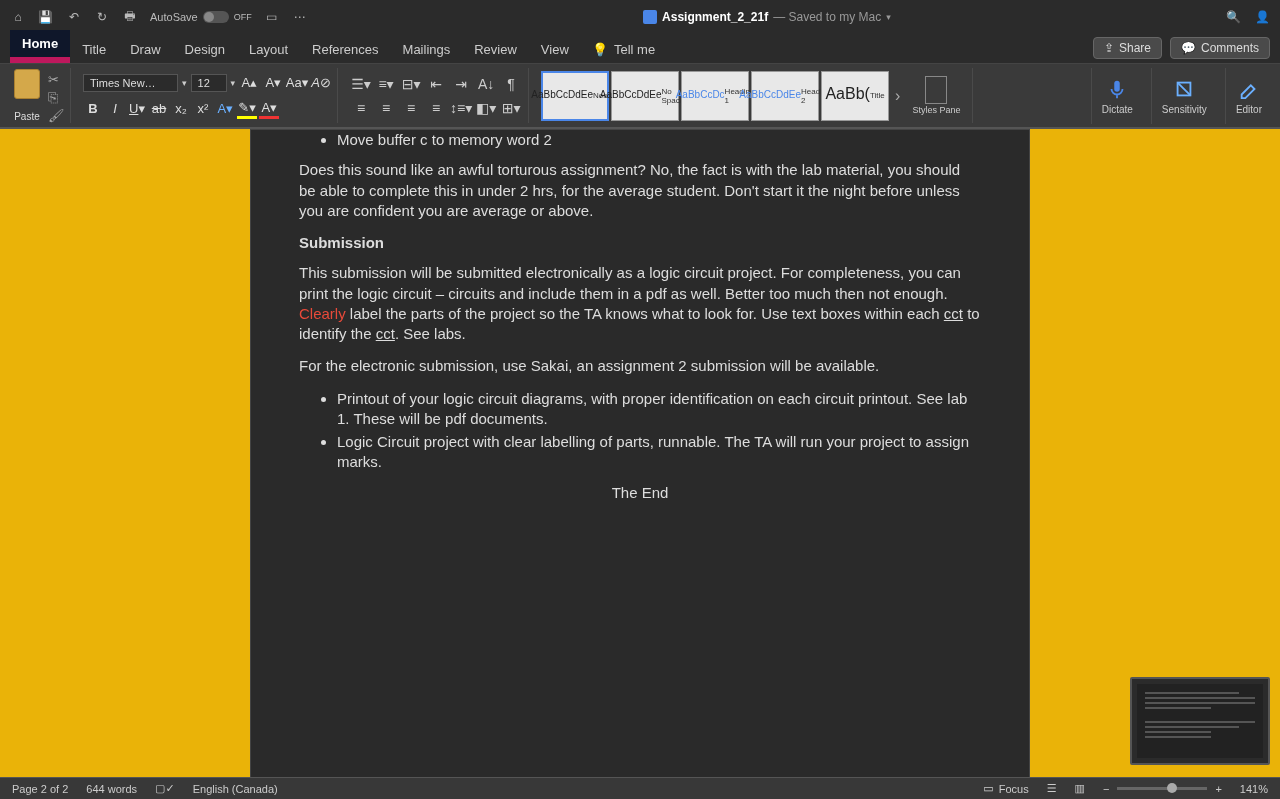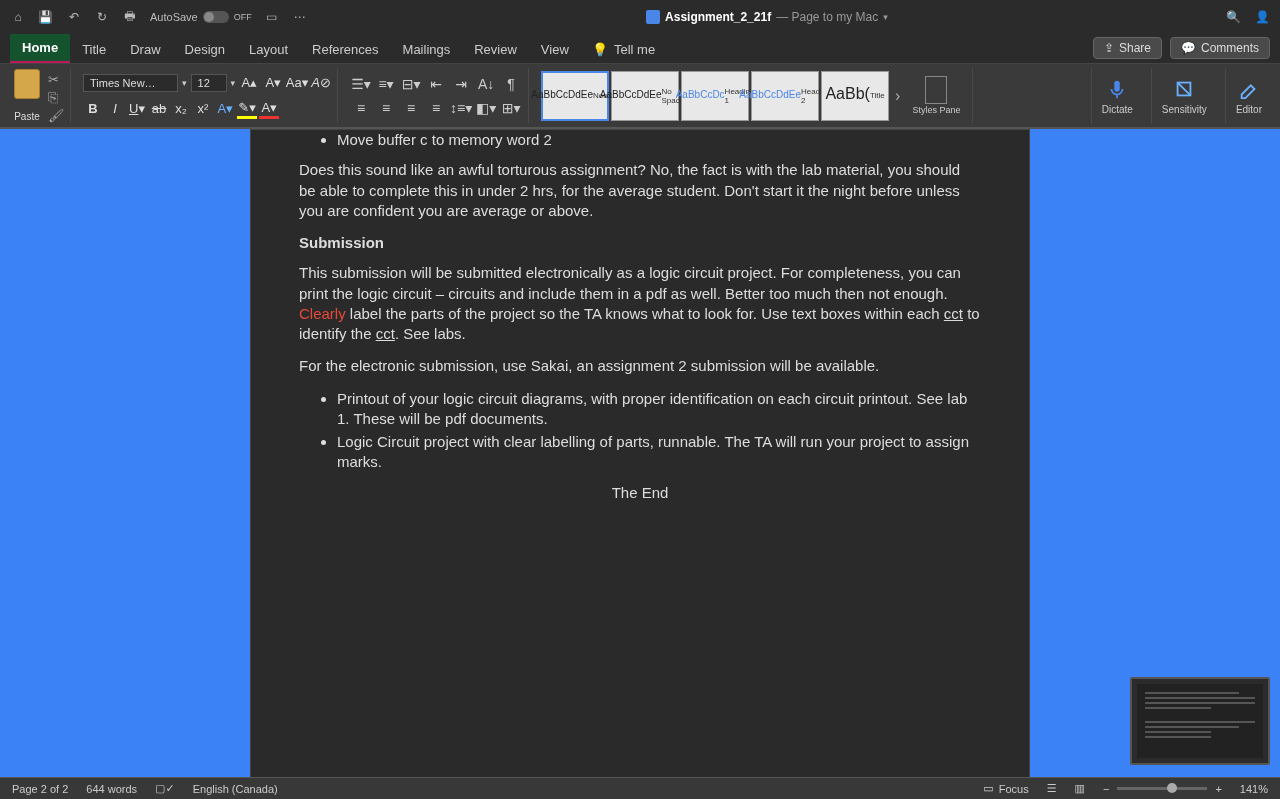--- a/index.html
+++ b/index.html
@@ -12,21 +12,21 @@
 .autosave-toggle { display: flex; align-items: center; gap: 5px; font-size: 11px; }
 .toggle-switch { width: 26px; height: 12px; background: #555; border-radius: 6px; position: relative; }
 .toggle-switch::after { content: ''; position: absolute; left: 1px; top: 1px; width: 10px; height: 10px; background: #888; border-radius: 50%; }
 .titlebar-center { flex: 1; text-align: center; display: flex; align-items: center; justify-content: center; gap: 5px; }
 .doc-icon { width: 14px; height: 14px; background: #4a86e8; border-radius: 2px; }
 .titlebar-right { display: flex; gap: 14px; }
 
 
 .tabs-row { height: 30px; background: #2b2b2b; display: flex; align-items: flex-end; padding: 0 10px; border-bottom: 1px solid #444; }
 .tab { padding: 6px 12px; font-size: 13px; color: #ccc; cursor: pointer; }
-.tab.active { background: #14532d; font-weight: 600; color: #fff; border-bottom: 2px solid #be185d; }
+.tab.active { background: #0f172a; font-weight: 600; color: #fff; border-bottom: 6px solid #be185d; }
 .tabs-right { margin-left: auto; display: flex; gap: 8px; align-items: center; padding-bottom: 4px; }
 .share-btn, .comments-btn { background: #4a4a4a; border: 1px solid #666; border-radius: 4px; padding: 3px 10px; font-size: 12px; color: #ddd; cursor: pointer; display: flex; gap: 5px; align-items: center; }
 
 
 .ribbon { height: 65px; background: #3a3a3a; display: flex; align-items: center; padding: 4px 8px; gap: 6px; border-bottom: 2px solid #555; }
 .ribbon-group { display: flex; flex-direction: column; align-items: center; padding: 0 6px; border-right: 1px solid #4a4a4a; height: 100%; justify-content: center; gap: 2px; }
 .ribbon-group:last-child { border-right: none; }
 .paste-big { display: flex; flex-direction: column; align-items: center; gap: 12px; cursor: pointer; }
 .paste-icon { width: 26px; height: 30px; background: #d4a84a; border-radius: 3px; border: 1px solid #aa8030; }
 .paste-label { font-size: 10px; color: #ddd; }
@@ -52,21 +52,21 @@
 .style-card.title .preview { font-size: 16px; color: #222; }
 .styles-pane { display: flex; flex-direction: column; align-items: center; font-size: 9px; color: #ccc; cursor: pointer; padding: 0 6px; }
 .styles-pane-icon { width: 22px; height: 28px; border: 1px solid #888; margin-bottom: 2px; }
 
 .ribbon-right { margin-left: auto; display: flex; gap: 8px; }
 .rbig { display: flex; flex-direction: column; align-items: center; padding: 0 10px; gap: 3px; cursor: pointer; border-left: 1px solid #4a4a4a; height: 56px; justify-content: center; }
 .rbig .ricon { width: 22px; height: 24px; }
 .rbig .rlabel { font-size: 10px; color: #ccc; }
 
 
-.doc-area { position: absolute; top: 129px; left: 0; right: 0; bottom: 22px; background: #3b82f6; overflow: auto; }
+.doc-area { position: absolute; top: 129px; left: 0; right: 0; bottom: 22px; background: #eab308; overflow: auto; }
 .page { width: 780px; margin: 0 auto; background: #2a2a2a; border: 1px solid #444; min-height: 660px; padding: 0 48px 60px 48px; color: #ddd; font-family: "Times New Roman", serif; font-size: 15px; line-height: 1.35; }
 .page ul { margin-left: 38px; margin-bottom: 10px; }
 .page ul li { margin-bottom: 3px; }
 .page p { margin-bottom: 12px; }
 .page .hdr { font-weight: bold; margin-top: 6px; margin-bottom: 10px; }
 .red { color: #e84a3a; }
 .und { text-decoration: underline; }
 .center { text-align: center; }
 
 
@@ -101,21 +101,21 @@
       <span>AutoSave</span>
       <div class="toggle-switch"></div>
       <span style="font-size:9px;">OFF</span>
     </div>
     <span class="ticon">▭</span>
     <span class="ticon">⋯</span>
   </div>
   <div class="titlebar-center">
     <div class="doc-icon"></div>
     <b style="color:#fff;">Assignment_2_21f</b>
-    <span style="color:#999;">— Page to my Mac</span>
+    <span style="color:#999;">— Saved to my Mac</span>
     <span style="color:#999;font-size:9px;">▾</span>
   </div>
   <div class="titlebar-right">
     <span class="ticon">🔍</span>
     <span class="ticon">👤</span>
   </div>
 </div>
 
 <div class="tabs-row">
   <div class="tab active">Home</div>

